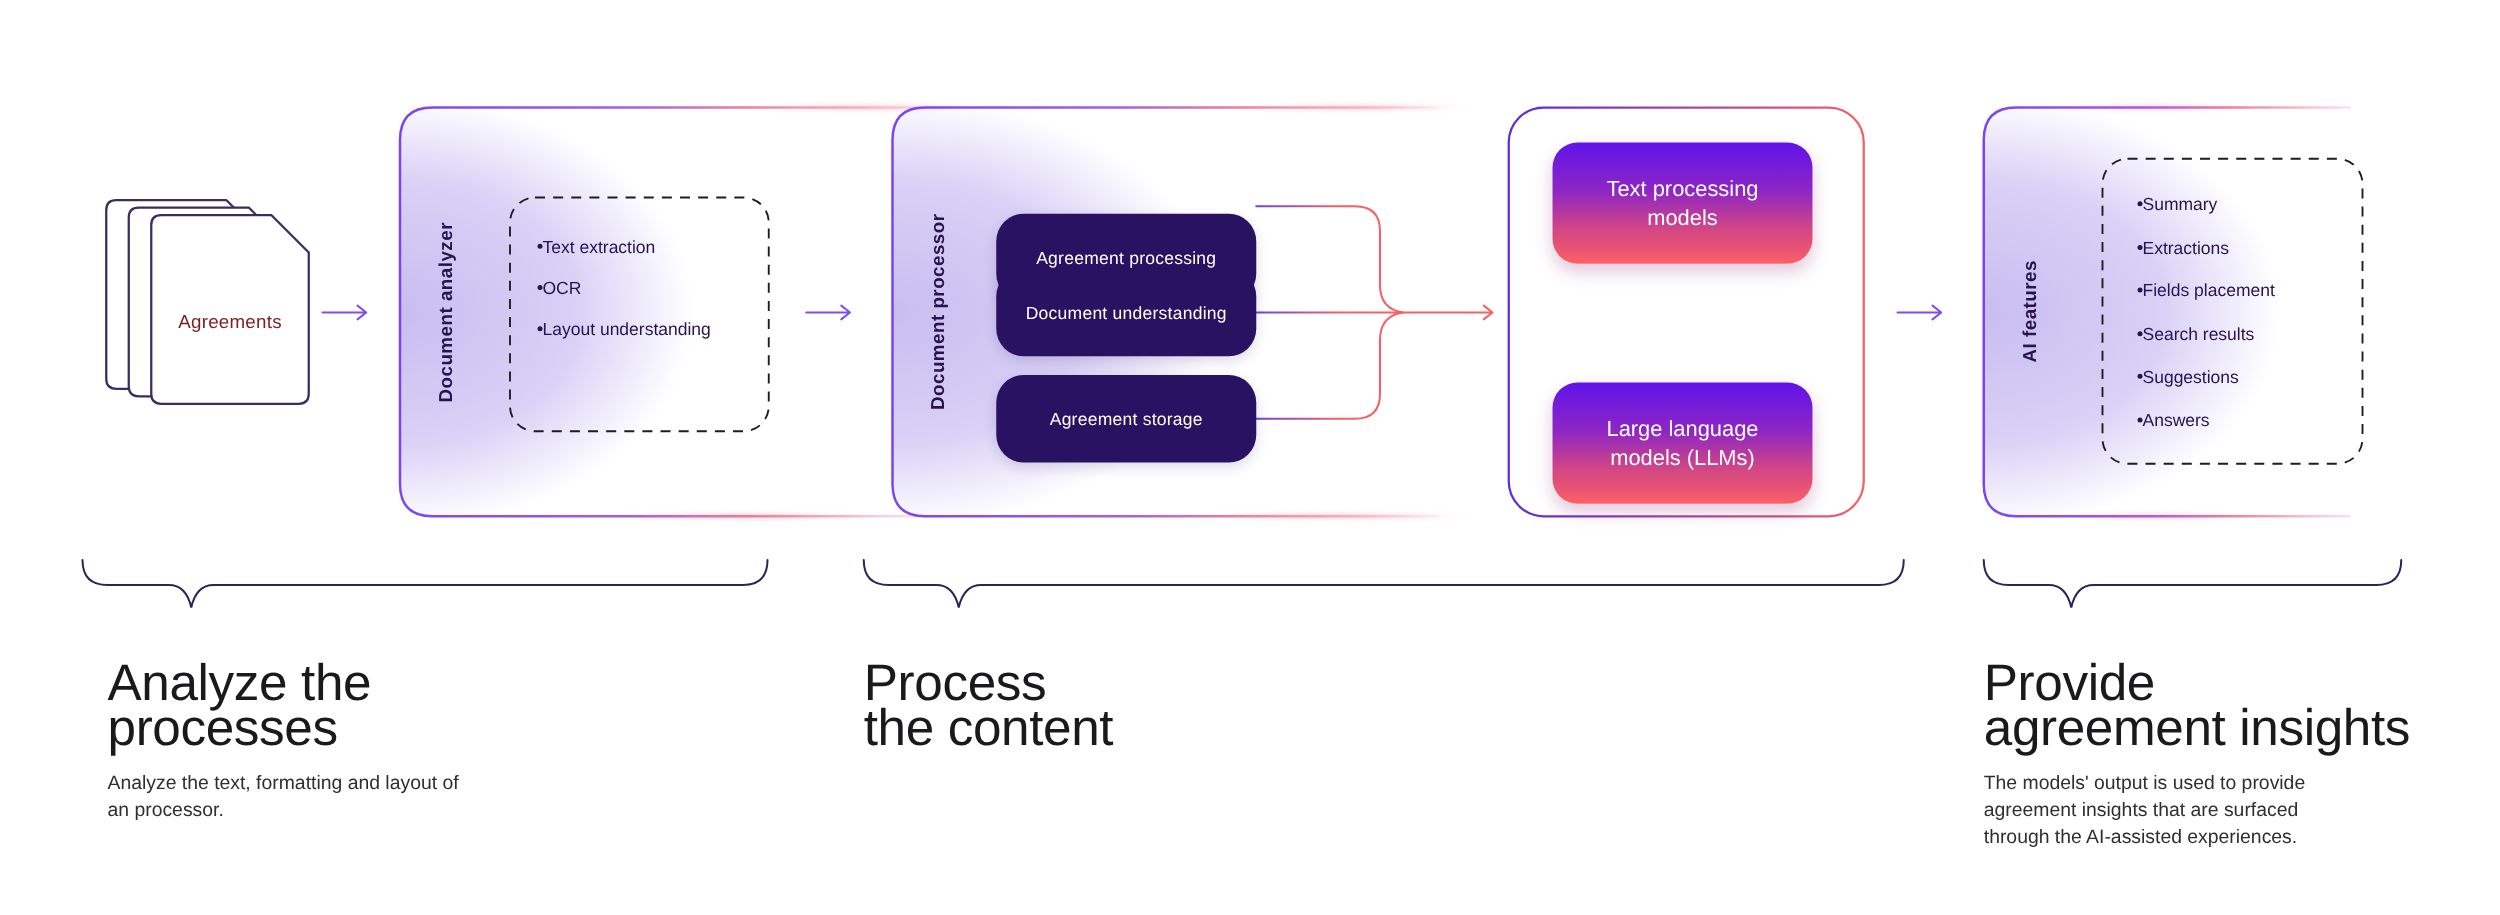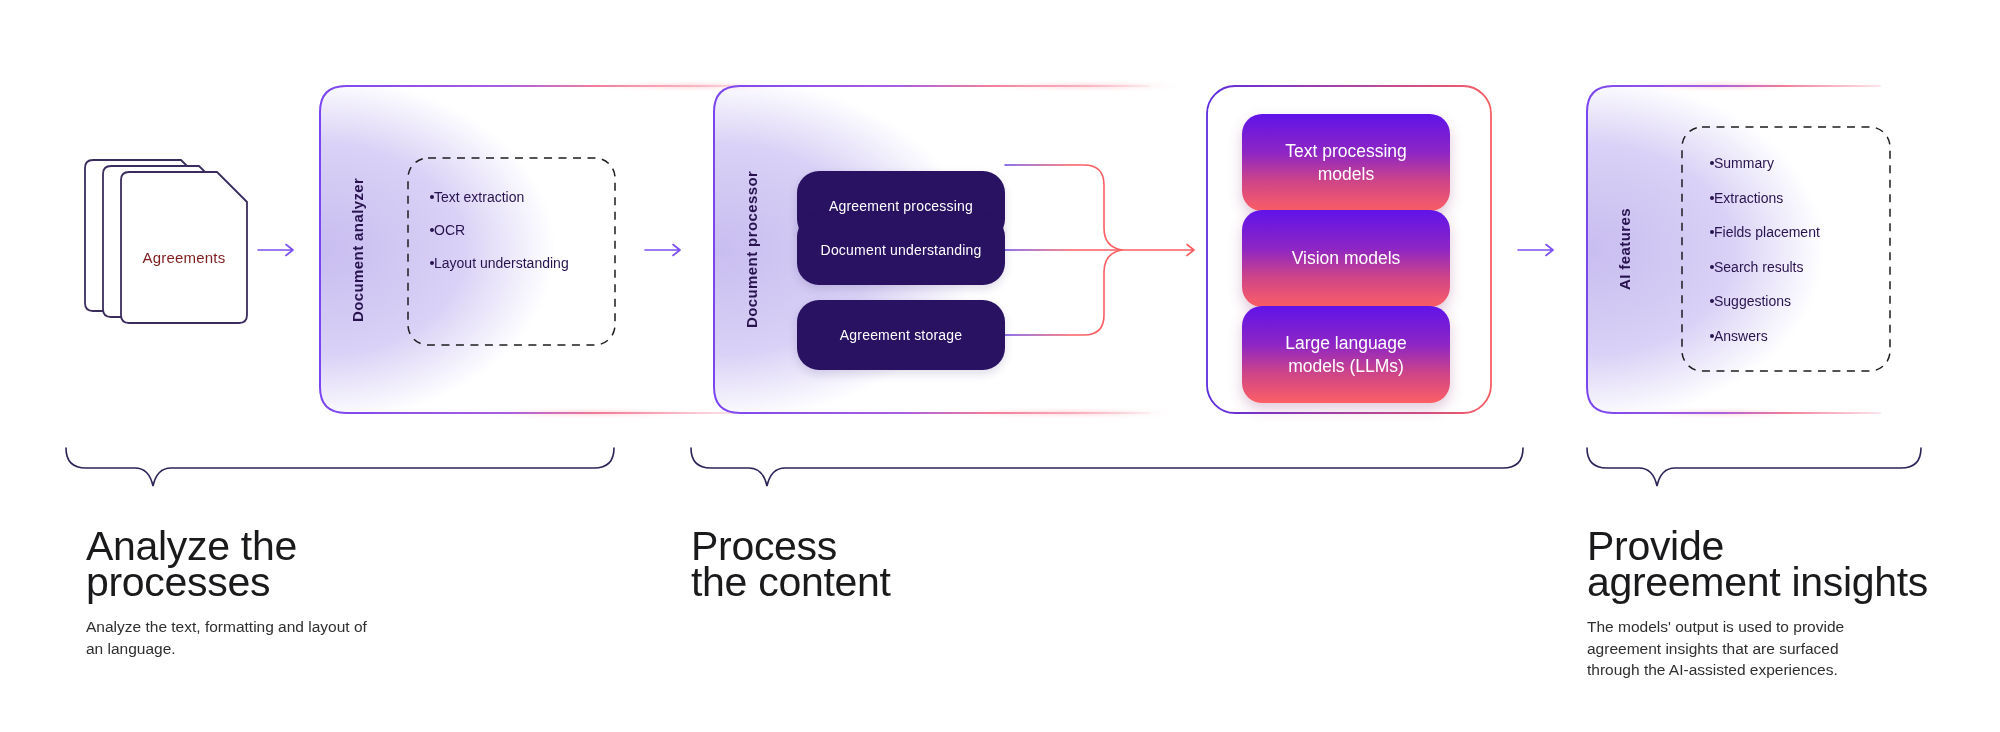--- a/index.html
+++ b/index.html
@@ -180,23 +180,20 @@
       </div>
   </div>
 
   <div class="dark-box" style="top:144px;margin-top:27px;">Agreement processing</div>
   <div class="dark-box" style="top:215px;">Document understanding</div>
   <div class="dark-box" style="top:300px;">Agreement storage</div>
 
   <div class="model-box" style="top:114px;">
       <span>Text processing models</span>
     </div>
-  <div class="model-box" style="top:210px;">
-      <span>Vision models</span>
-    </div>
   <div class="model-box" style="top:306px;">
       <span>Large language models (LLMs)</span>
     </div>
 
   <div class="bullet-list features" style="left:1710px;top:146px;">
     <div class="item">
         <span class="dot"></span>
         <span>Summary</span>
       </div>
     <div class="item">
@@ -219,21 +216,21 @@
         <span class="dot"></span>
         <span>Answers</span>
       </div>
   </div>
 
   <div class="section" style="left:86px;">
     <div class="title-line">Analyze the</div>
     <div class="title-line">processes</div>
     <div class="desc">
       <div class="desc-line">Analyze the text, formatting and layout of</div>
-      <div class="desc-line">an language.</div>
+      <div class="desc-line">an processor.</div>
     </div>
   </div>
 
   <div class="section" style="left:691px;">
     <div class="title-line">Process</div>
     <div class="title-line">the content</div>
   </div>
 
   <div class="section" style="left:1587px;">
     <div class="title-line">Provide</div>

